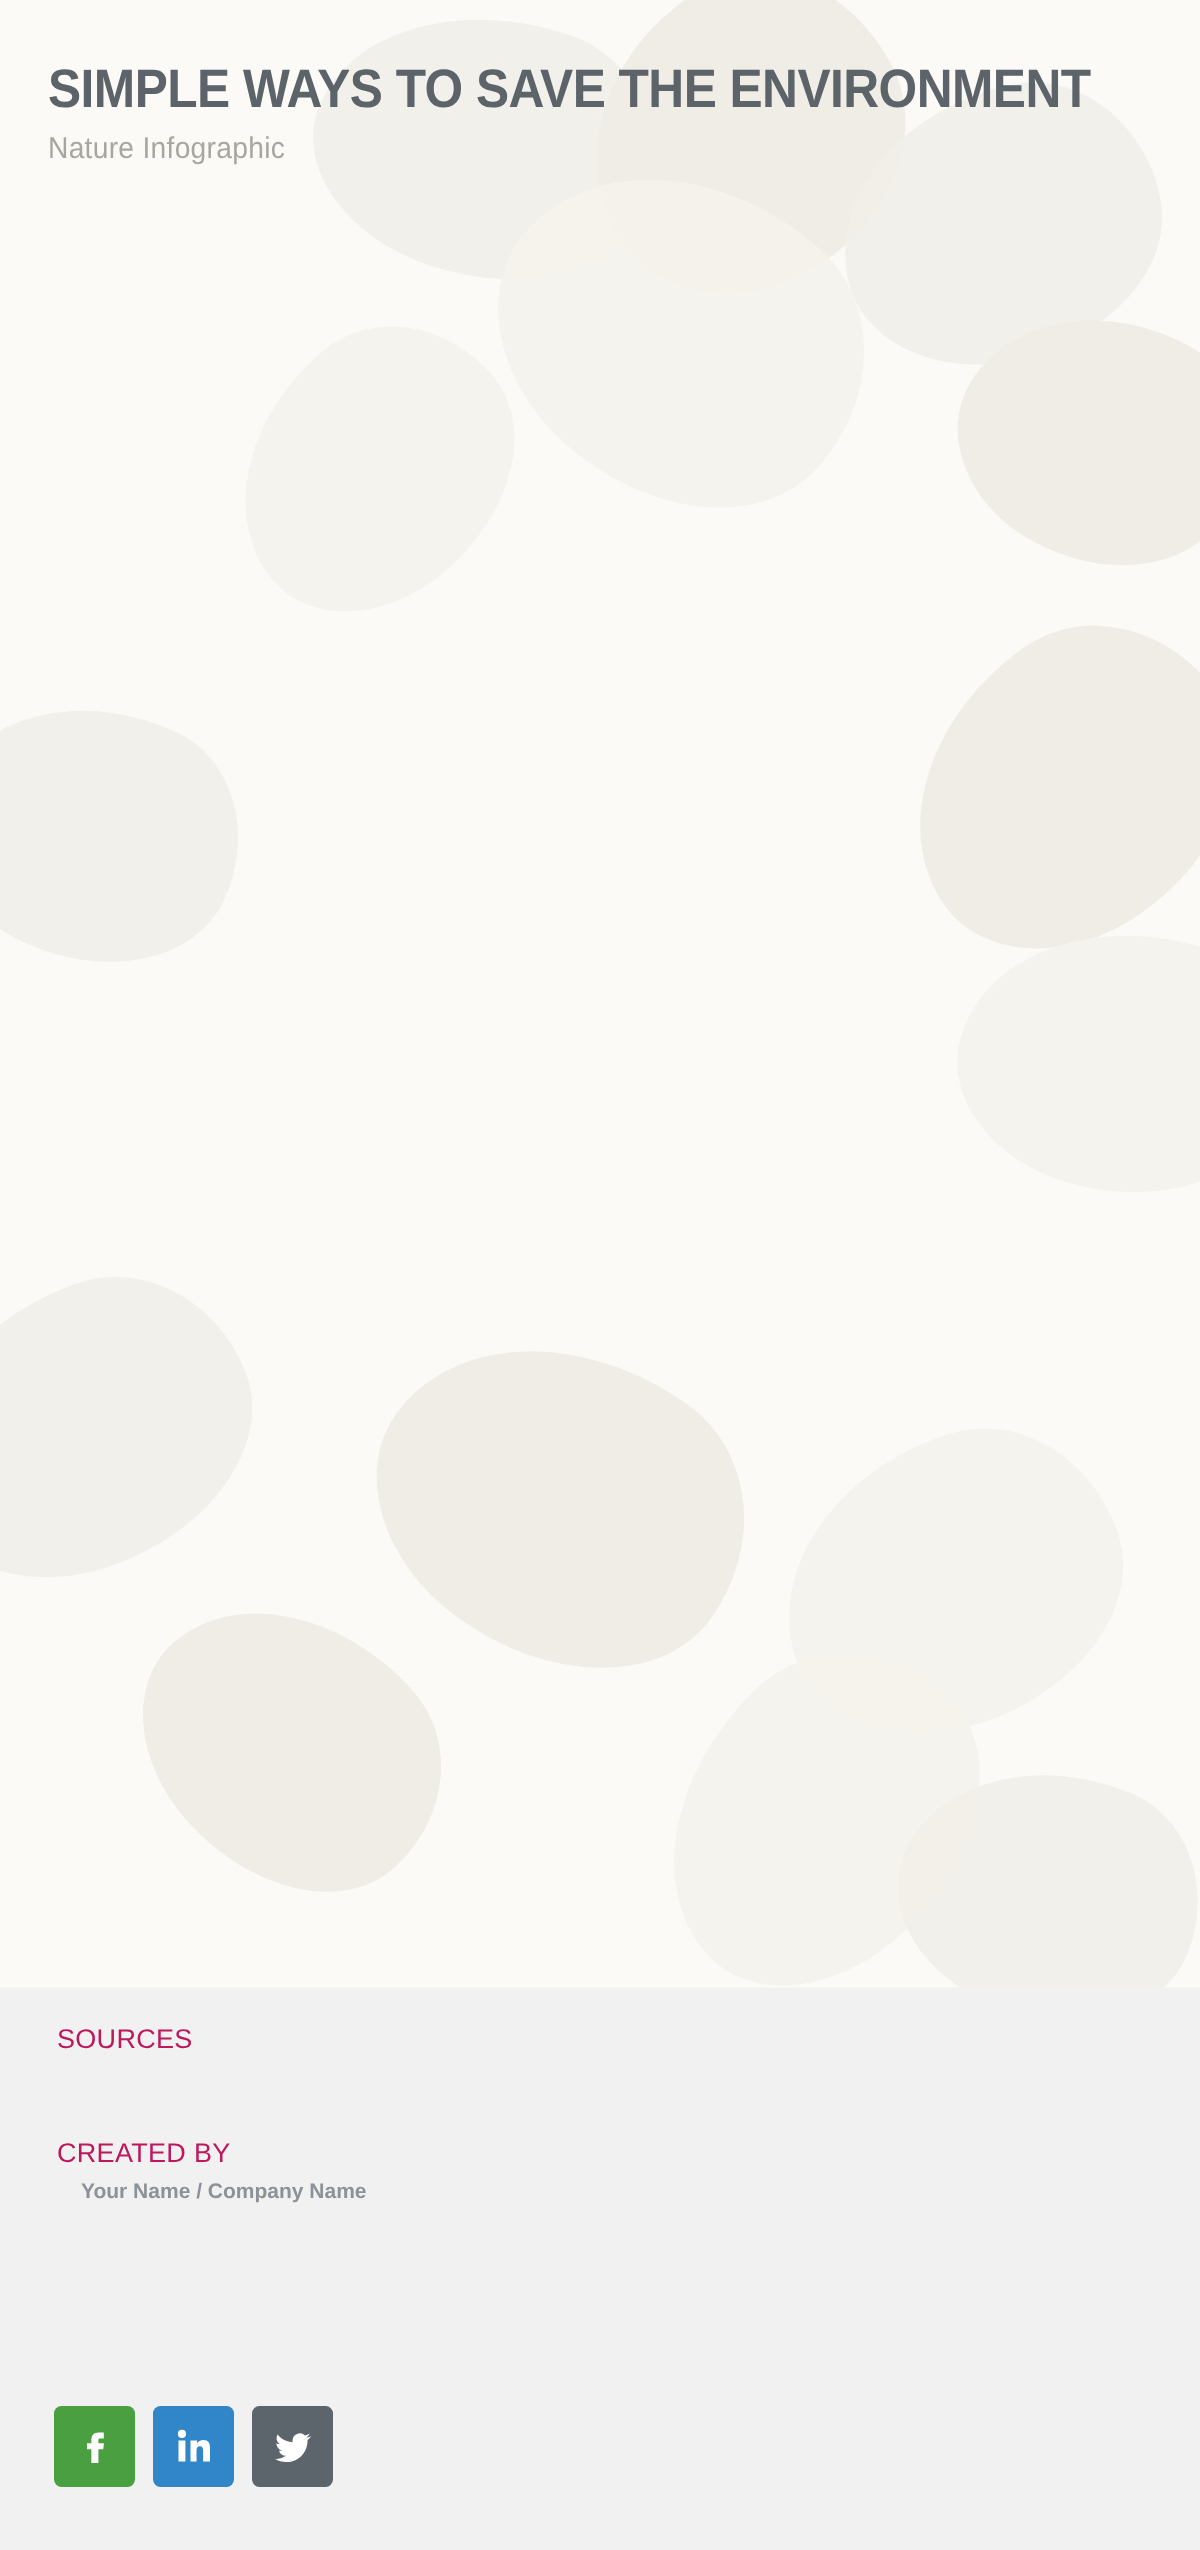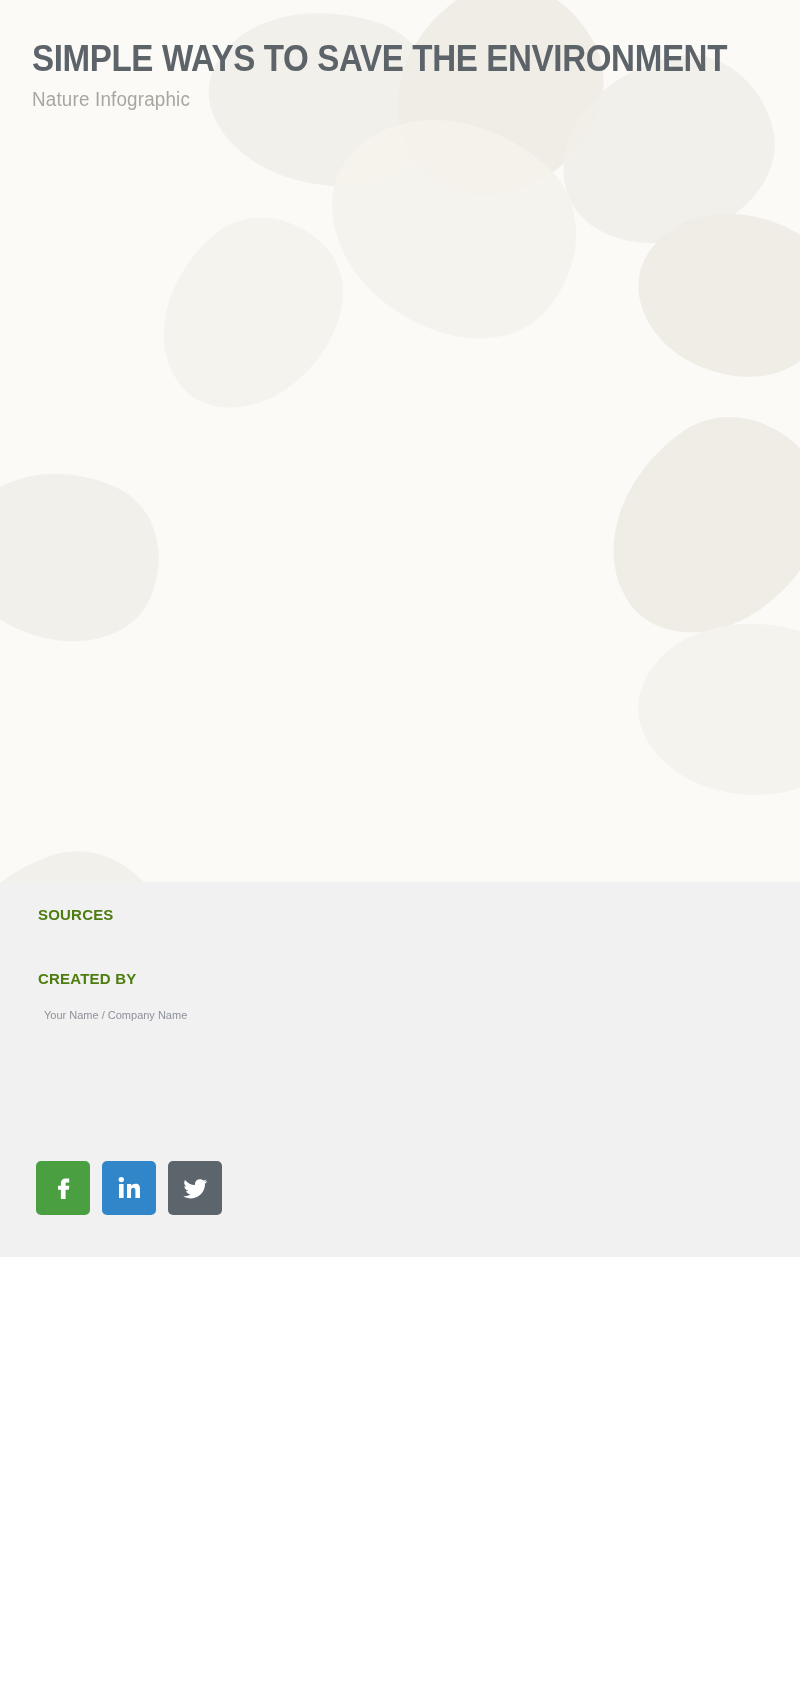--- a/index.html
+++ b/index.html
@@ -5,21 +5,21 @@
   html,body{margin:0;padding:0;}
   body{
     width:800px;height:1700px;
     background:#ffffff;
     font-family:"Liberation Sans", sans-serif;
     -webkit-font-smoothing:antialiased;
     overflow:hidden;
   }
   .poster{
     position:relative;
-    width:800px;height:1257px;
+    width:800px;height:1700px;
     background:#fbfaf7;
     overflow:hidden;
   }
   
   .leaves{position:absolute;inset:0;pointer-events:none;}
   .leaf{
     position:absolute;
     background:#f1efe9;
     border-radius:62% 38% 55% 45% / 58% 52% 48% 42%;
     opacity:.95;
@@ -73,29 +73,29 @@
     position:absolute;left:35px;width:100px;top:0;
   }
   .shaft{width:100px;}
   
   .footer{
     position:absolute;left:0;bottom:0;width:800px;height:375px;
     background:#f1f1f1;z-index:6;
   }
   .f-head{
     position:absolute;left:38px;
-    font-weight:700;font-size:15px;color:#4d7c0f;letter-spacing:.2px;
+    font-weight:400;font-size:18px;color:#be185d;letter-spacing:.2px;
   }
   .f-url{
     position:absolute;left:38px;width:700px;
     font-size:12.5px;line-height:16px;color:#8d9298;
   }
   .byline{
-    position:absolute;left:44px;
-    font-size:11px;color:#8d9298;
+    position:absolute;left:54px;
+    font-size:14px;color:#8d9298;font-weight:bold;
   }
   .socials{position:absolute;left:36px;bottom:42px;display:flex;gap:12px;}
   .soc{
     width:54px;height:54px;border-radius:5px;
     display:flex;align-items:center;justify-content:center;
   }
   .soc svg{display:block;}
 </style>
 </head>
 <body>
@@ -197,21 +197,21 @@
         </div>
       </div>
 
     </div>
 
   </div>
 
   <div class="footer">
     <div class="f-head" style="top:24px;">SOURCES</div>
 
-    <div class="f-head" style="top:88px;">CREATED BY</div>
+    <div class="f-head" style="top:100px;">CREATED BY</div>
     <div class="byline" style="top:127px;">Your Name  /  Company Name</div>
 
     <div class="socials">
       <div class="soc" style="background:#4aa041;">
         <svg width="30" height="30" viewBox="0 0 30 30" aria-hidden="true">
           <path d="M18.6 9.6h2.6V5.6h-3.5c-3 0-4.8 1.8-4.8 4.9v2.3H10v4h2.9v9.2h4.7v-9.2h3.2l.5-4h-3.7v-1.9c0-.9.4-1.3 1-1.3z" fill="#ffffff"></path>
         </svg>
       </div>
       <div class="soc" style="background:#3086c8;">
         <svg width="30" height="30" viewBox="0 0 30 30" aria-hidden="true">

